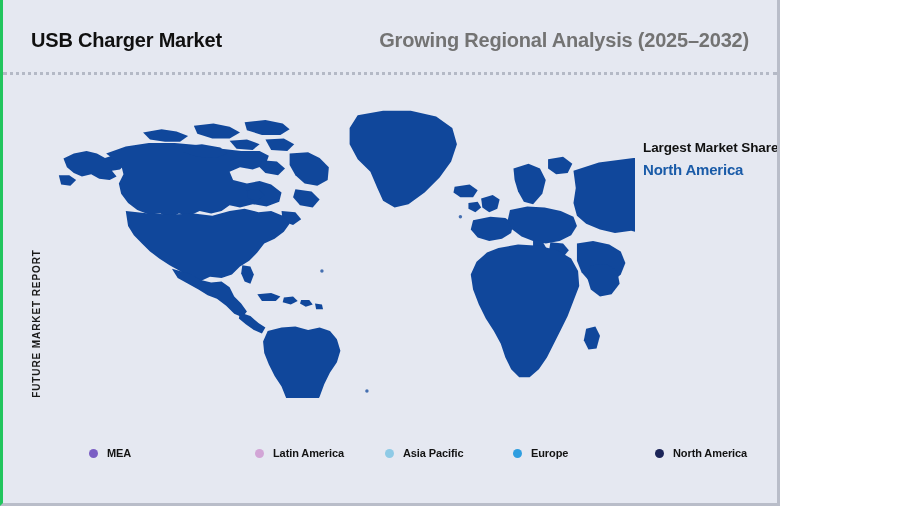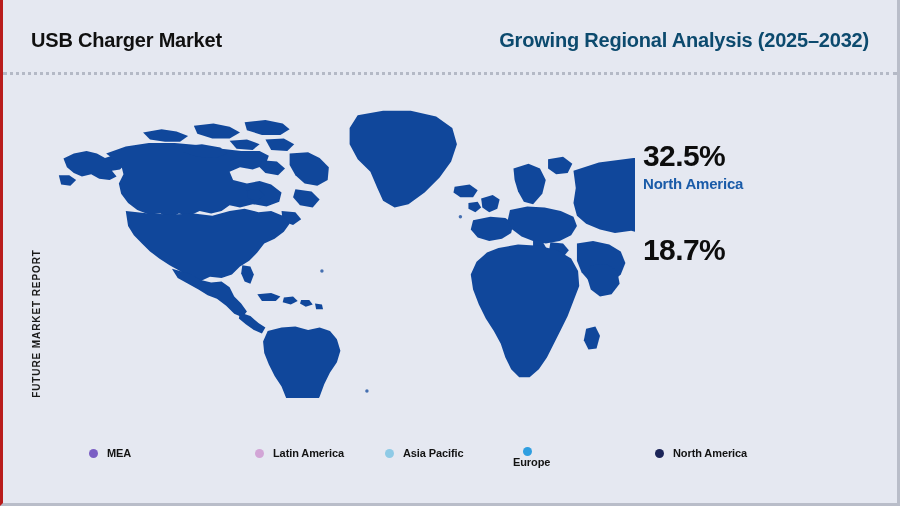--- a/index.html
+++ b/index.html
@@ -5,25 +5,25 @@
   html, body {
     margin: 0;
     padding: 0;
     background: #ffffff;
   }
   body {
     font-family: "Liberation Sans", sans-serif;
   }
   #infographic {
     position: relative;
-    width: 900px;
+    width: 780px;
     height: 506px;
     background: #e5e8f1;
     box-sizing: border-box;
-    border-left: 3px solid #b91c1c;
+    border-left: 3px solid #22c55e;
     border-right: 3px solid #b9bdc9;
     border-bottom: 3px solid #b9bdc9;
     overflow: hidden;
   }
 
   
   .header {
     position: absolute;
     left: 0;
     top: 0;
@@ -42,21 +42,21 @@
     letter-spacing: -0.2px;
     white-space: nowrap;
   }
   .header-subtitle {
     position: absolute;
     right: 28px;
     top: 40px;
     transform: translateY(-50%);
     font-size: 20px;
     font-weight: bold;
-    color: #0c4a6e;
+    color: #737373;
     letter-spacing: -0.2px;
     white-space: nowrap;
   }
   .header-divider {
     position: absolute;
     left: 0;
     right: 0;
     top: 72px;
     height: 0;
     border-top: 3px dotted #b4b9c6;
@@ -303,26 +303,25 @@
         <circle cx="1376" cy="330" r="3"></circle>
         <circle cx="1410" cy="344" r="3"></circle>
         <circle cx="1532" cy="404" r="3"></circle>
       </g>
     </svg>
   </div>
 
   <div class="stats">
 
     <div class="stat-block">
-      <div class="stat-value">32.5%</div>
+      <div class="stat-label">Largest Market Share</div>
       <div class="stat-region">North America</div>
     </div>
 
     <div class="stat-block">
-      <div class="stat-value">18.7%</div>
     </div>
 
   </div>
 
   <div class="legend">
 
     <div class="legend-item" style="left:0px;">
       <span class="legend-dot" style="background:#7a5ec4;"></span>
       <span class="legend-label">MEA</span>
     </div>
@@ -330,21 +329,21 @@
     <div class="legend-item" style="left:143px;margin-left:23px;">
       <span class="legend-dot" style="background:#d2a5d6;"></span>
       <span class="legend-label">Latin America</span>
     </div>
 
     <div class="legend-item" style="left:288px;margin-left:8px;">
       <span class="legend-dot" style="background:#8ecae6;"></span>
       <span class="legend-label">Asia Pacific</span>
     </div>
 
-    <div class="legend-item" style="left:424px;flex-direction:column;">
+    <div class="legend-item" style="left:424px;">
       <span class="legend-dot" style="background:#2f9ee0;"></span>
       <span class="legend-label">Europe</span>
     </div>
 
     <div class="legend-item" style="left:566px;">
       <span class="legend-dot" style="background:#1b2458;"></span>
       <span class="legend-label">North America</span>
     </div>
 
   </div>

